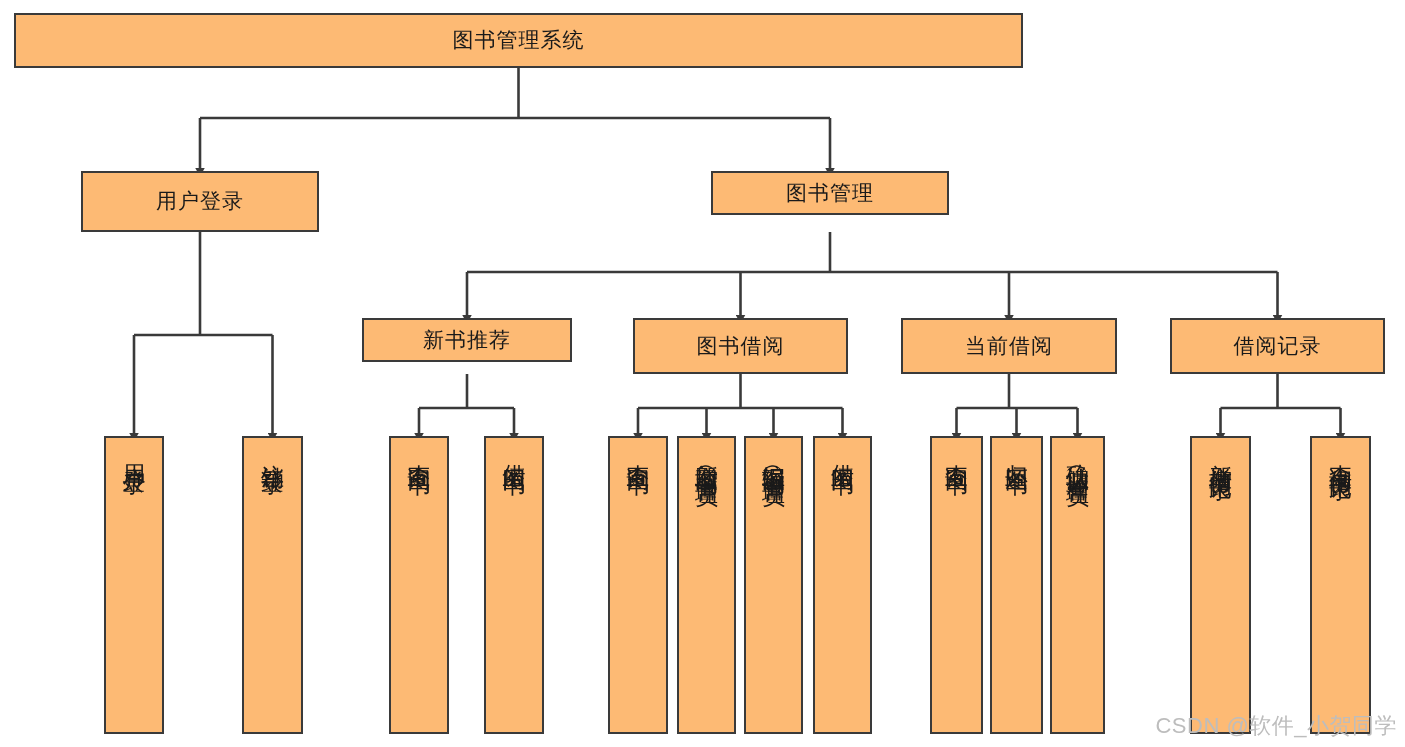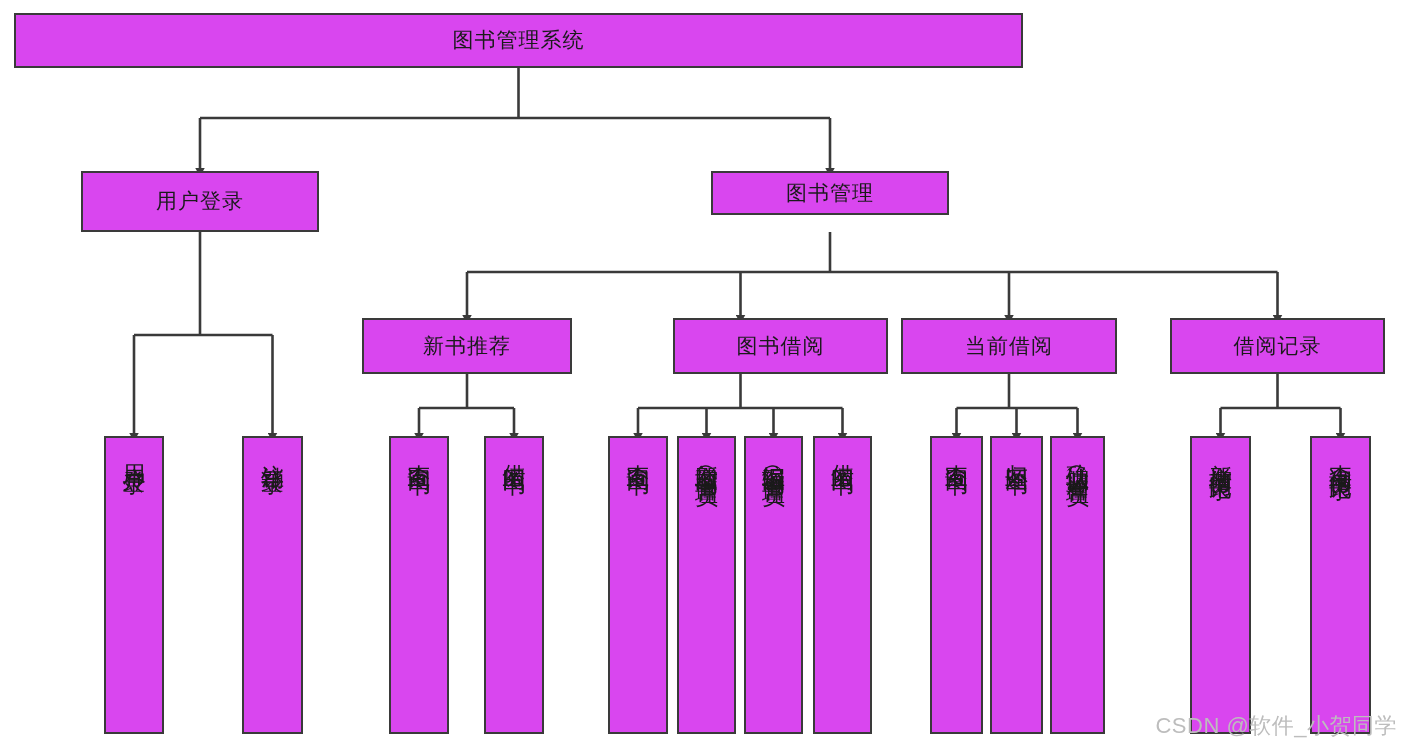--- a/index.html
+++ b/index.html
@@ -23,21 +23,21 @@
     left: 0;
     top: 0;
     width: 1405px;
     height: 747px;
     pointer-events: none;
   }
   .node {
     position: absolute;
     box-sizing: border-box;
     border: 2px solid #3a3a3a;
-    background: #d946ef;
+    background: #fdba74;
     display: flex;
     align-items: center;
     justify-content: center;
     color: #1a1a1a;
     line-height: 1.18;
   }
   .node.h {
     font-size: 21px;
     letter-spacing: 1px;
   }
@@ -118,24 +118,24 @@
   <div id="nodes-layer">
       <div class="node h" style="left: 14px; top: 13px; width: 1009px; height: 55px;">
         <span class="lbl">图书管理系统</span>
       </div>
       <div class="node h" style="left: 81px; top: 171px; width: 238px; height: 61px;">
         <span class="lbl">用户登录</span>
       </div>
       <div class="node h" style="left: 711px; top: 171px; width: 238px; height: 44px;">
         <span class="lbl">图书管理</span>
       </div>
-      <div class="node h" style="left: 362px; top: 318px; width: 210px; height: 56px;">
+      <div class="node h" style="left: 362px; top: 318px; width: 210px; height: 44px;">
         <span class="lbl">新书推荐</span>
       </div>
-      <div class="node h" style="left: 633px; top: 318px; width: 215px; height: 56px; margin-left: 40px;">
+      <div class="node h" style="left: 633px; top: 318px; width: 215px; height: 56px;">
         <span class="lbl">图书借阅</span>
       </div>
       <div class="node h" style="left: 901px; top: 318px; width: 216px; height: 56px;">
         <span class="lbl">当前借阅</span>
       </div>
       <div class="node h" style="left: 1170px; top: 318px; width: 215px; height: 56px; text-align: right;">
         <span class="lbl">借阅记录</span>
       </div>
       <div class="node v" style="left: 104px; top: 436px; width: 60px; height: 298px;">
         <span class="lbl">用户登录</span>

